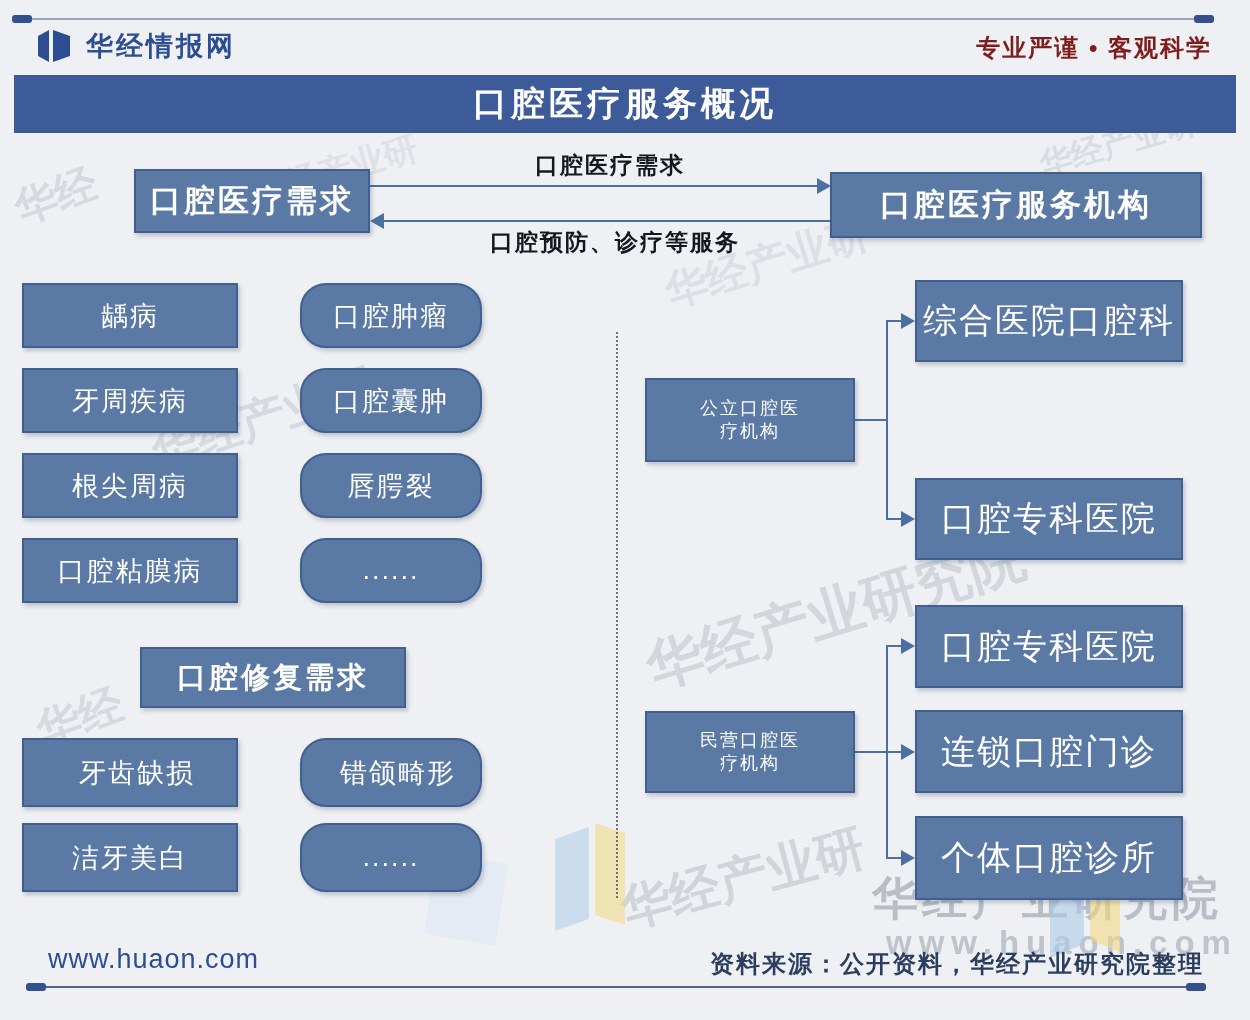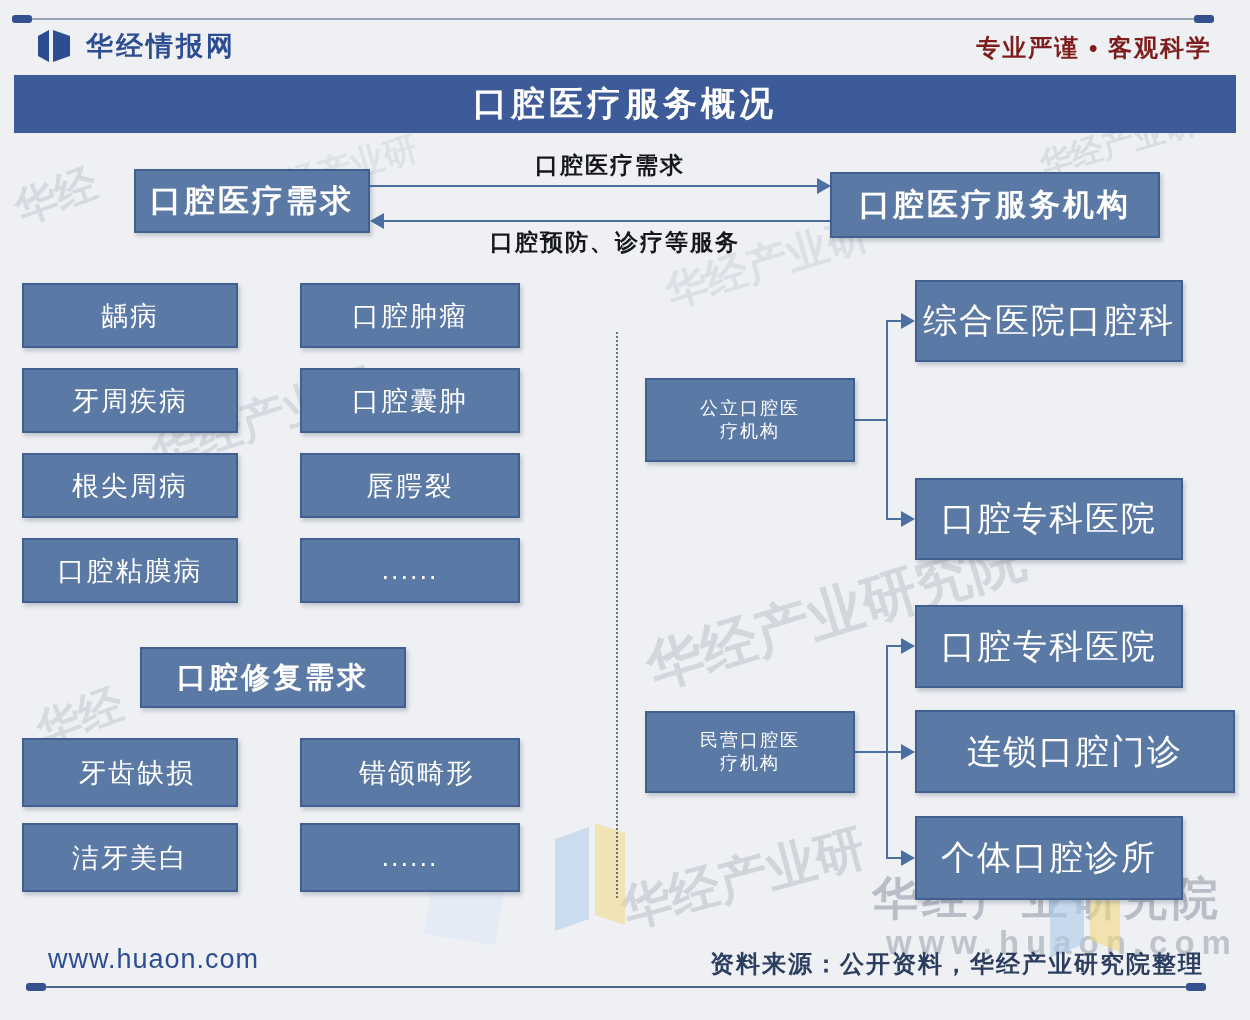--- a/index.html
+++ b/index.html
@@ -37,48 +37,48 @@
   .box{position:absolute;background:#5b79a5;border:2px solid #41608f;color:#fff;
     display:flex;align-items:center;justify-content:center;text-align:center;
     box-shadow:2px 3px 4px rgba(55,65,90,0.25);box-sizing:border-box;z-index:3;}
   .main-box{font-size:31px;font-weight:700;letter-spacing:3px;}
   .item-box{font-size:27px;font-weight:500;letter-spacing:2px;}
   .parent-box{font-size:18px;font-weight:500;letter-spacing:2px;flex-direction:column;line-height:1.3;}
   .child-box{font-size:34px;font-weight:500;letter-spacing:2px;}
 
   
   .flow-left{left:134px;top:169px;width:236px;height:64px;}
-  .flow-right{left:830px;top:172px;width:330px;height:66px;}
+  .flow-right{left:830px;top:172px;width:372px;height:66px;}
   .flow-label{position:absolute;font-size:23px;font-weight:600;color:#15171c;text-align:center;z-index:3;letter-spacing:2px;}
   .flow-label-top{left:450px;top:150px;width:320px;}
   .flow-label-bottom{left:420px;top:227px;width:390px;}
   .h-line{position:absolute;height:2px;background:#4a6fa0;z-index:2;}
   .v-line{position:absolute;width:2px;background:#4a6fa0;z-index:2;}
   .arr-right{position:absolute;width:0;height:0;border-top:8px solid transparent;border-bottom:8px solid transparent;border-left:14px solid #4a6fa0;z-index:2;}
   .arr-left{position:absolute;width:0;height:0;border-top:8px solid transparent;border-bottom:8px solid transparent;border-right:14px solid #4a6fa0;z-index:2;}
 
   
   .c0{left:22px;width:216px;}
-  .c1{left:300px;width:220px;}
+  .c1{left:300px;width:182px;border-radius:26px;}
   .dg{height:65px;}
   .r0{top:283px;} .r1{top:368px;} .r2{top:453px;} .r3{top:538px;}
   .repair-head{left:140px;top:647px;width:266px;height:61px;font-size:29px;font-weight:700;letter-spacing:3px;}
   .rg{height:69px;}
   .rr0{top:738px;padding-left:14px;} .rr1{top:823px;}
 
   
   .divider{position:absolute;left:616px;top:332px;height:566px;width:0;border-left:2px dotted #565b63;opacity:.85;z-index:1;}
 
   
   .pub-parent{left:645px;top:378px;width:210px;height:84px;}
   .pub-child0{left:915px;top:280px;width:268px;height:82px;}
   .pub-child1{left:915px;top:478px;width:268px;height:82px;}
   .prv-parent{left:645px;top:711px;width:210px;height:82px;}
   .prv-child0{left:915px;top:605px;width:268px;height:83px;}
-  .prv-child1{left:915px;top:710px;width:320px;height:83px;}
+  .prv-child1{left:915px;top:710px;width:268px;height:83px;}
   .prv-child2{left:915px;top:816px;width:268px;height:84px;}
 
   
   .footline{position:absolute;left:28px;top:986px;width:1178px;height:2px;background:#51648a;z-index:2;}
   .cap-bl{left:26px;top:983px;}
   .cap-br{left:1186px;top:983px;}
   .foot-site{position:absolute;left:48px;top:944px;font-size:27px;font-weight:500;color:#2d4d93;letter-spacing:1px;z-index:3;}
   .foot-source{position:absolute;right:46px;top:948px;font-size:24px;font-weight:600;color:#2c3e5f;letter-spacing:2px;z-index:3;}
 </style>
 </head>

